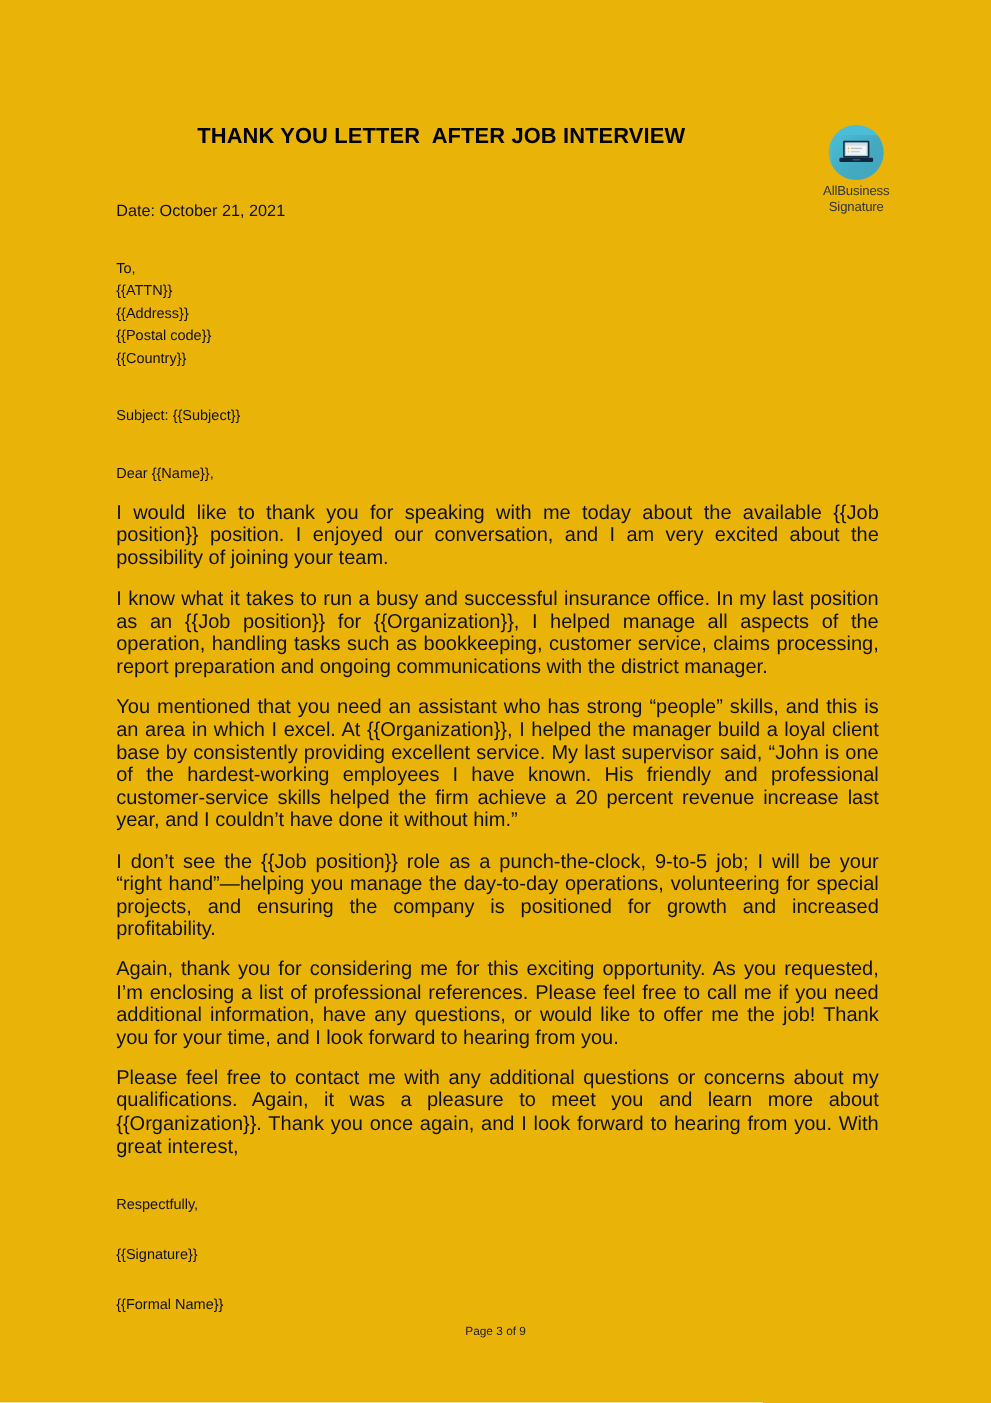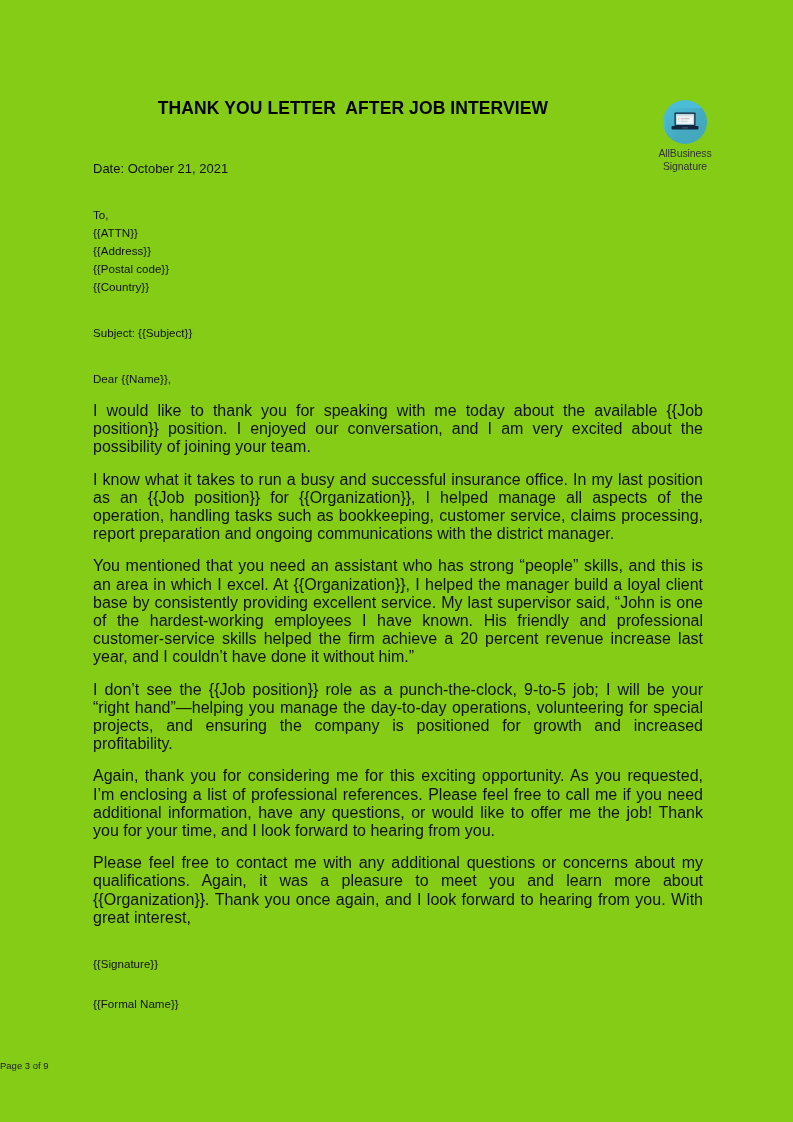--- a/index.html
+++ b/index.html
@@ -14,21 +14,21 @@
     font-family: "Liberation Sans", sans-serif;
     color: #000000;
     overflow: hidden;
   }
 
   .page {
     position: absolute;
     top: 0; left: 0;
     width: 793px;
     height: 1122px;
-    background: #84cc16;
+    background: #eab308;
   }
 
   
   .header {
     position: absolute;
     top: 88px;
     left: 0;
     width: 793px;
     height: 80px;
   }
@@ -132,20 +132,21 @@
     margin-bottom: 22px;
   }
   .closing-line:last-child { margin-bottom: 0; }
 
   
   .footer {
     position: absolute;
     left: 0;
     top: 1060px;
     width: 793px;
+    text-align: center;
     font-family: "Liberation Sans", sans-serif;
     font-size: 9.5px;
     color: #222222;
   }
 </style>
 </head>
 <body>
 
 <div class="page">
 
@@ -203,20 +204,21 @@
 
     <p class="para">I would like to thank you for speaking with me today about the available {{Job position}} position. I enjoyed our conversation, and I am very excited about the possibility of joining your team.</p>
     <p class="para">I know what it takes to run a busy and successful insurance office. In my last position as an {{Job position}} for {{Organization}}, I helped manage all aspects of the operation, handling tasks such as bookkeeping, customer service, claims processing, report preparation and ongoing communications with the district manager.</p>
     <p class="para">You mentioned that you need an assistant who has strong “people” skills, and this is an area in which I excel. At {{Organization}}, I helped the manager build a loyal client base by consistently providing excellent service. My last supervisor said, “John is one of the hardest-working employees I have known. His friendly and professional customer-service skills helped the firm achieve a 20 percent revenue increase last year, and I couldn’t have done it without him.”</p>
     <p class="para">I don’t see the {{Job position}} role as a punch-the-clock, 9-to-5 job; I will be your “right hand”—helping you manage the day-to-day operations, volunteering for special projects, and ensuring the company is positioned for growth and increased profitability.</p>
     <p class="para">Again, thank you for considering me for this exciting opportunity. As you requested, I’m enclosing a list of professional references. Please feel free to call me if you need additional information, have any questions, or would like to offer me the job! Thank you for your time, and I look forward to hearing from you.</p>
     <p class="para">Please feel free to contact me with any additional questions or concerns about my qualifications. Again, it was a pleasure to meet you and learn more about {{Organization}}. Thank you once again, and I look forward to hearing from you. With great interest,</p>
 
     <div class="spacer-sm"></div>
 
+    <div class="closing-line">Respectfully,</div>
 
     <div class="closing-line">{{Signature}}</div>
 
     <div class="closing-line">{{Formal Name}}</div>
   </div>
 
   <div class="footer">Page 3 of 9</div>
 
 </div>
 

